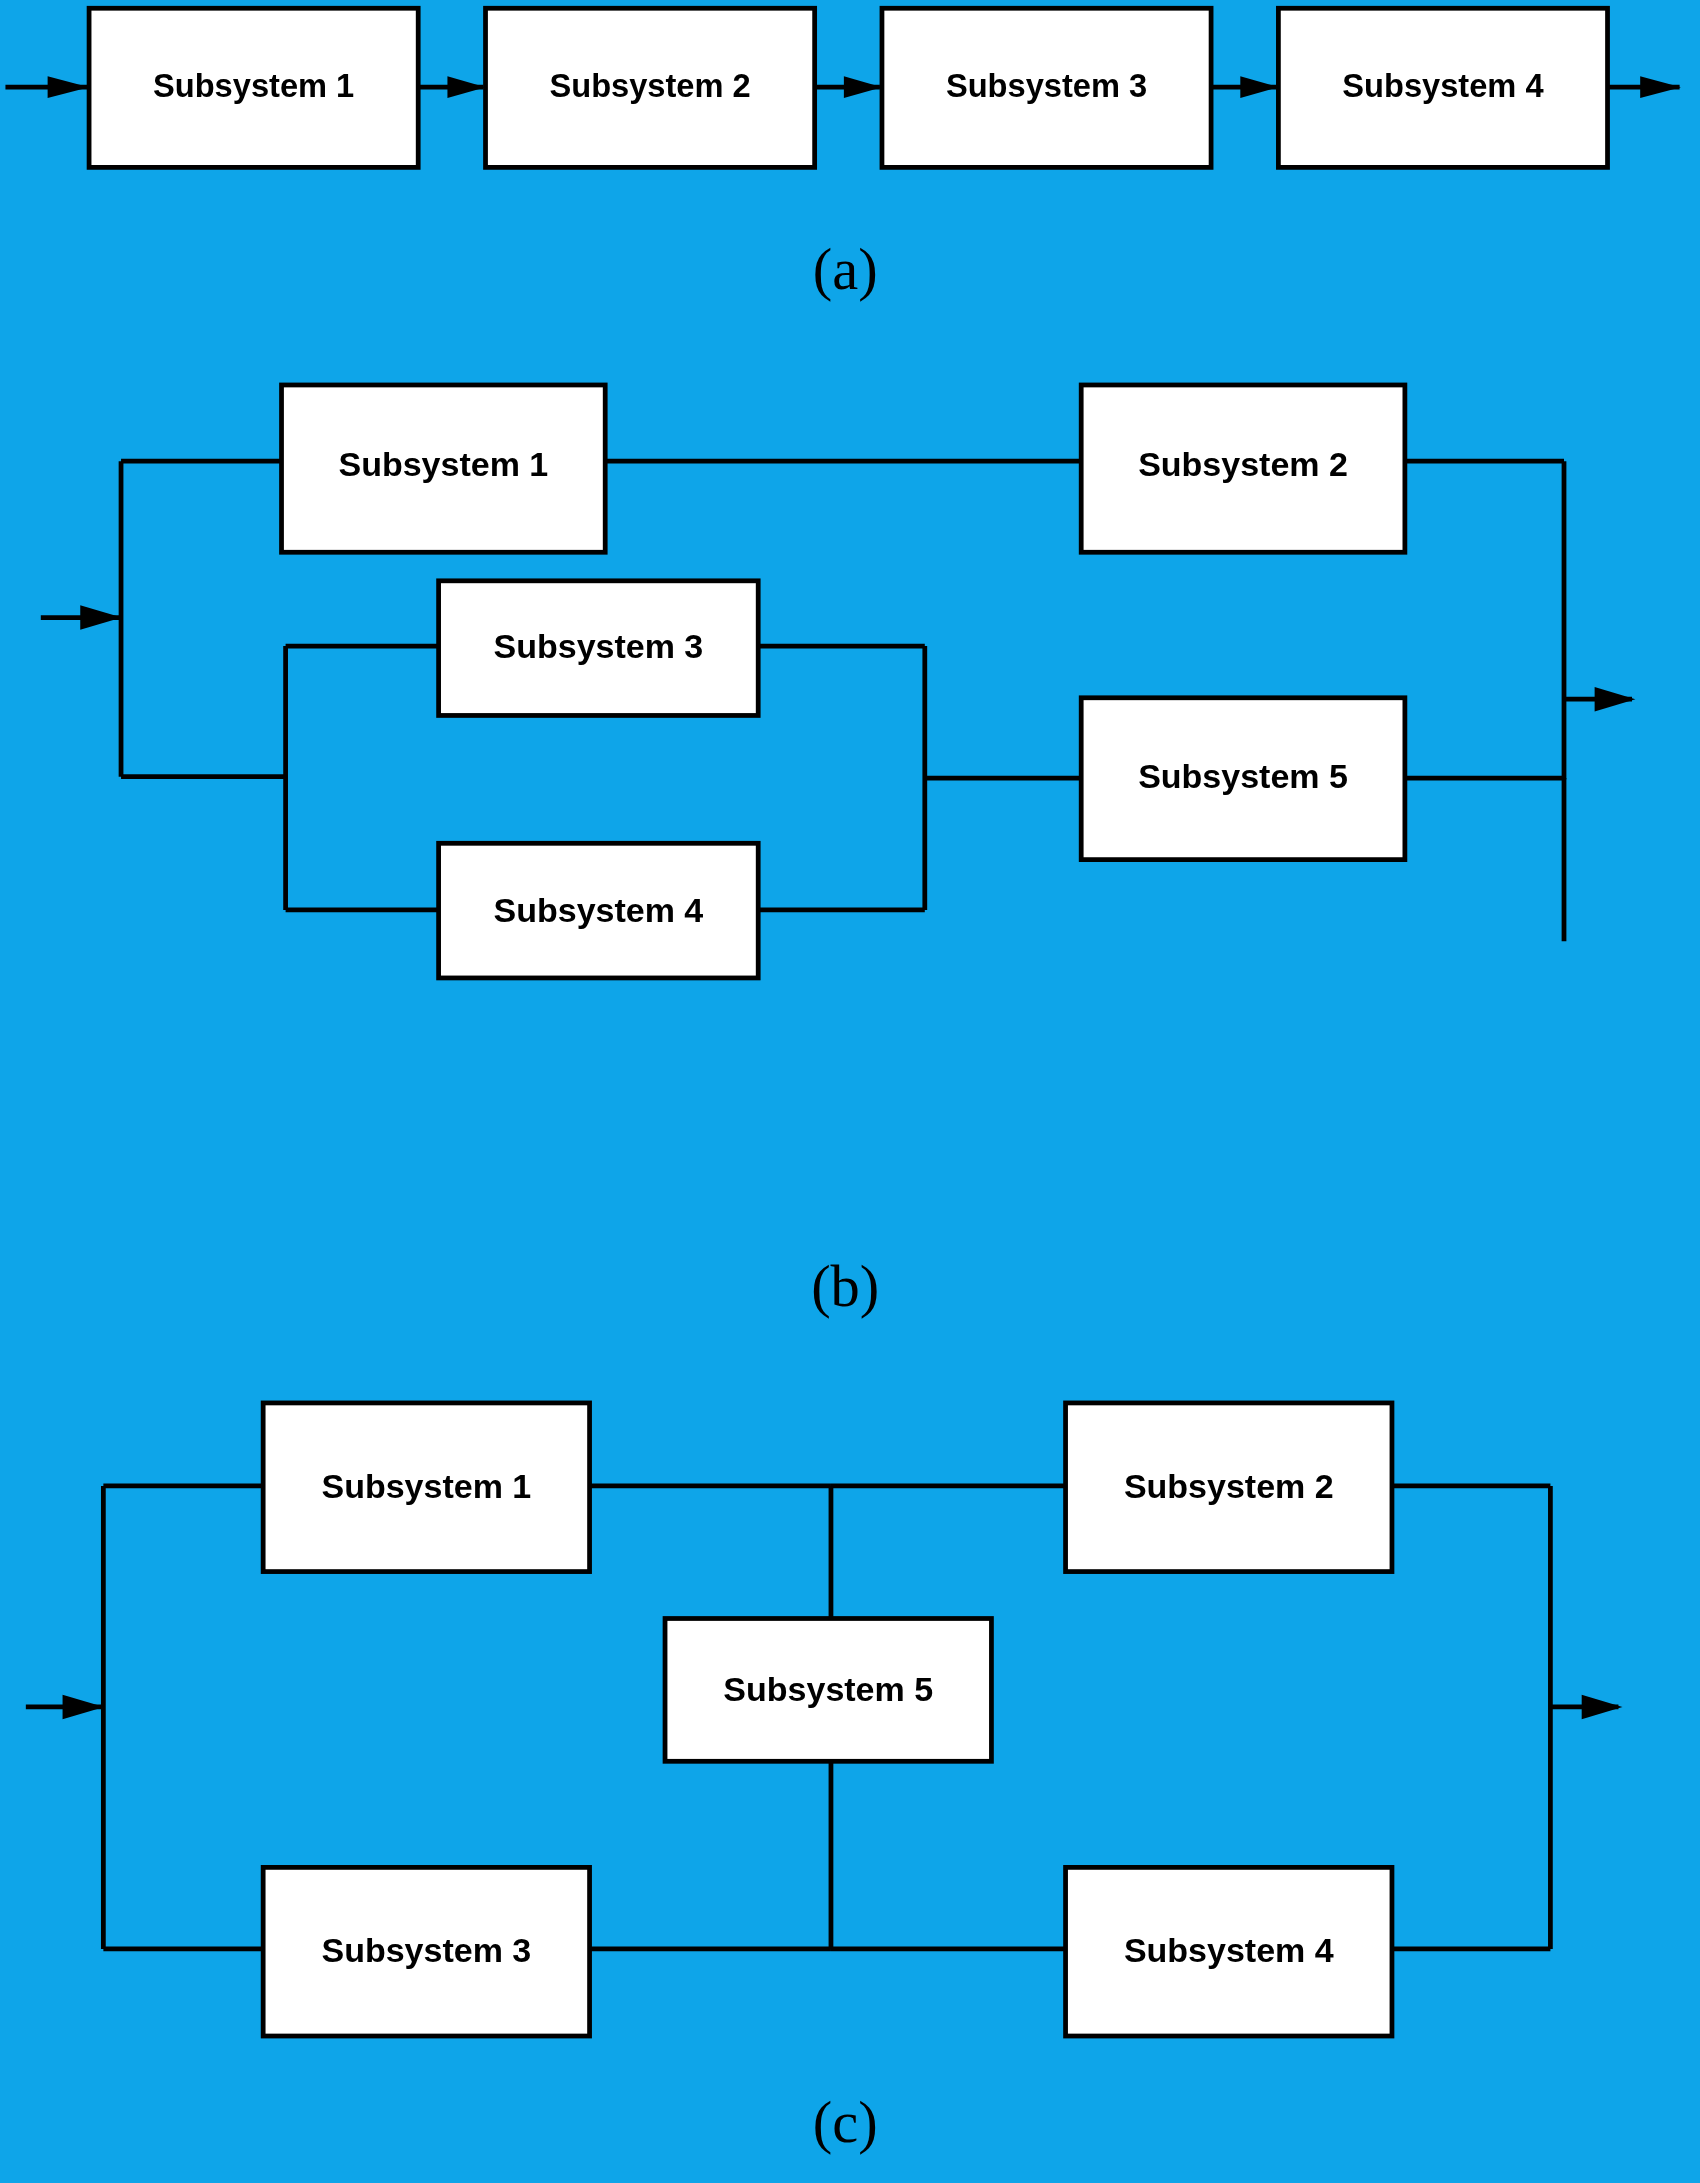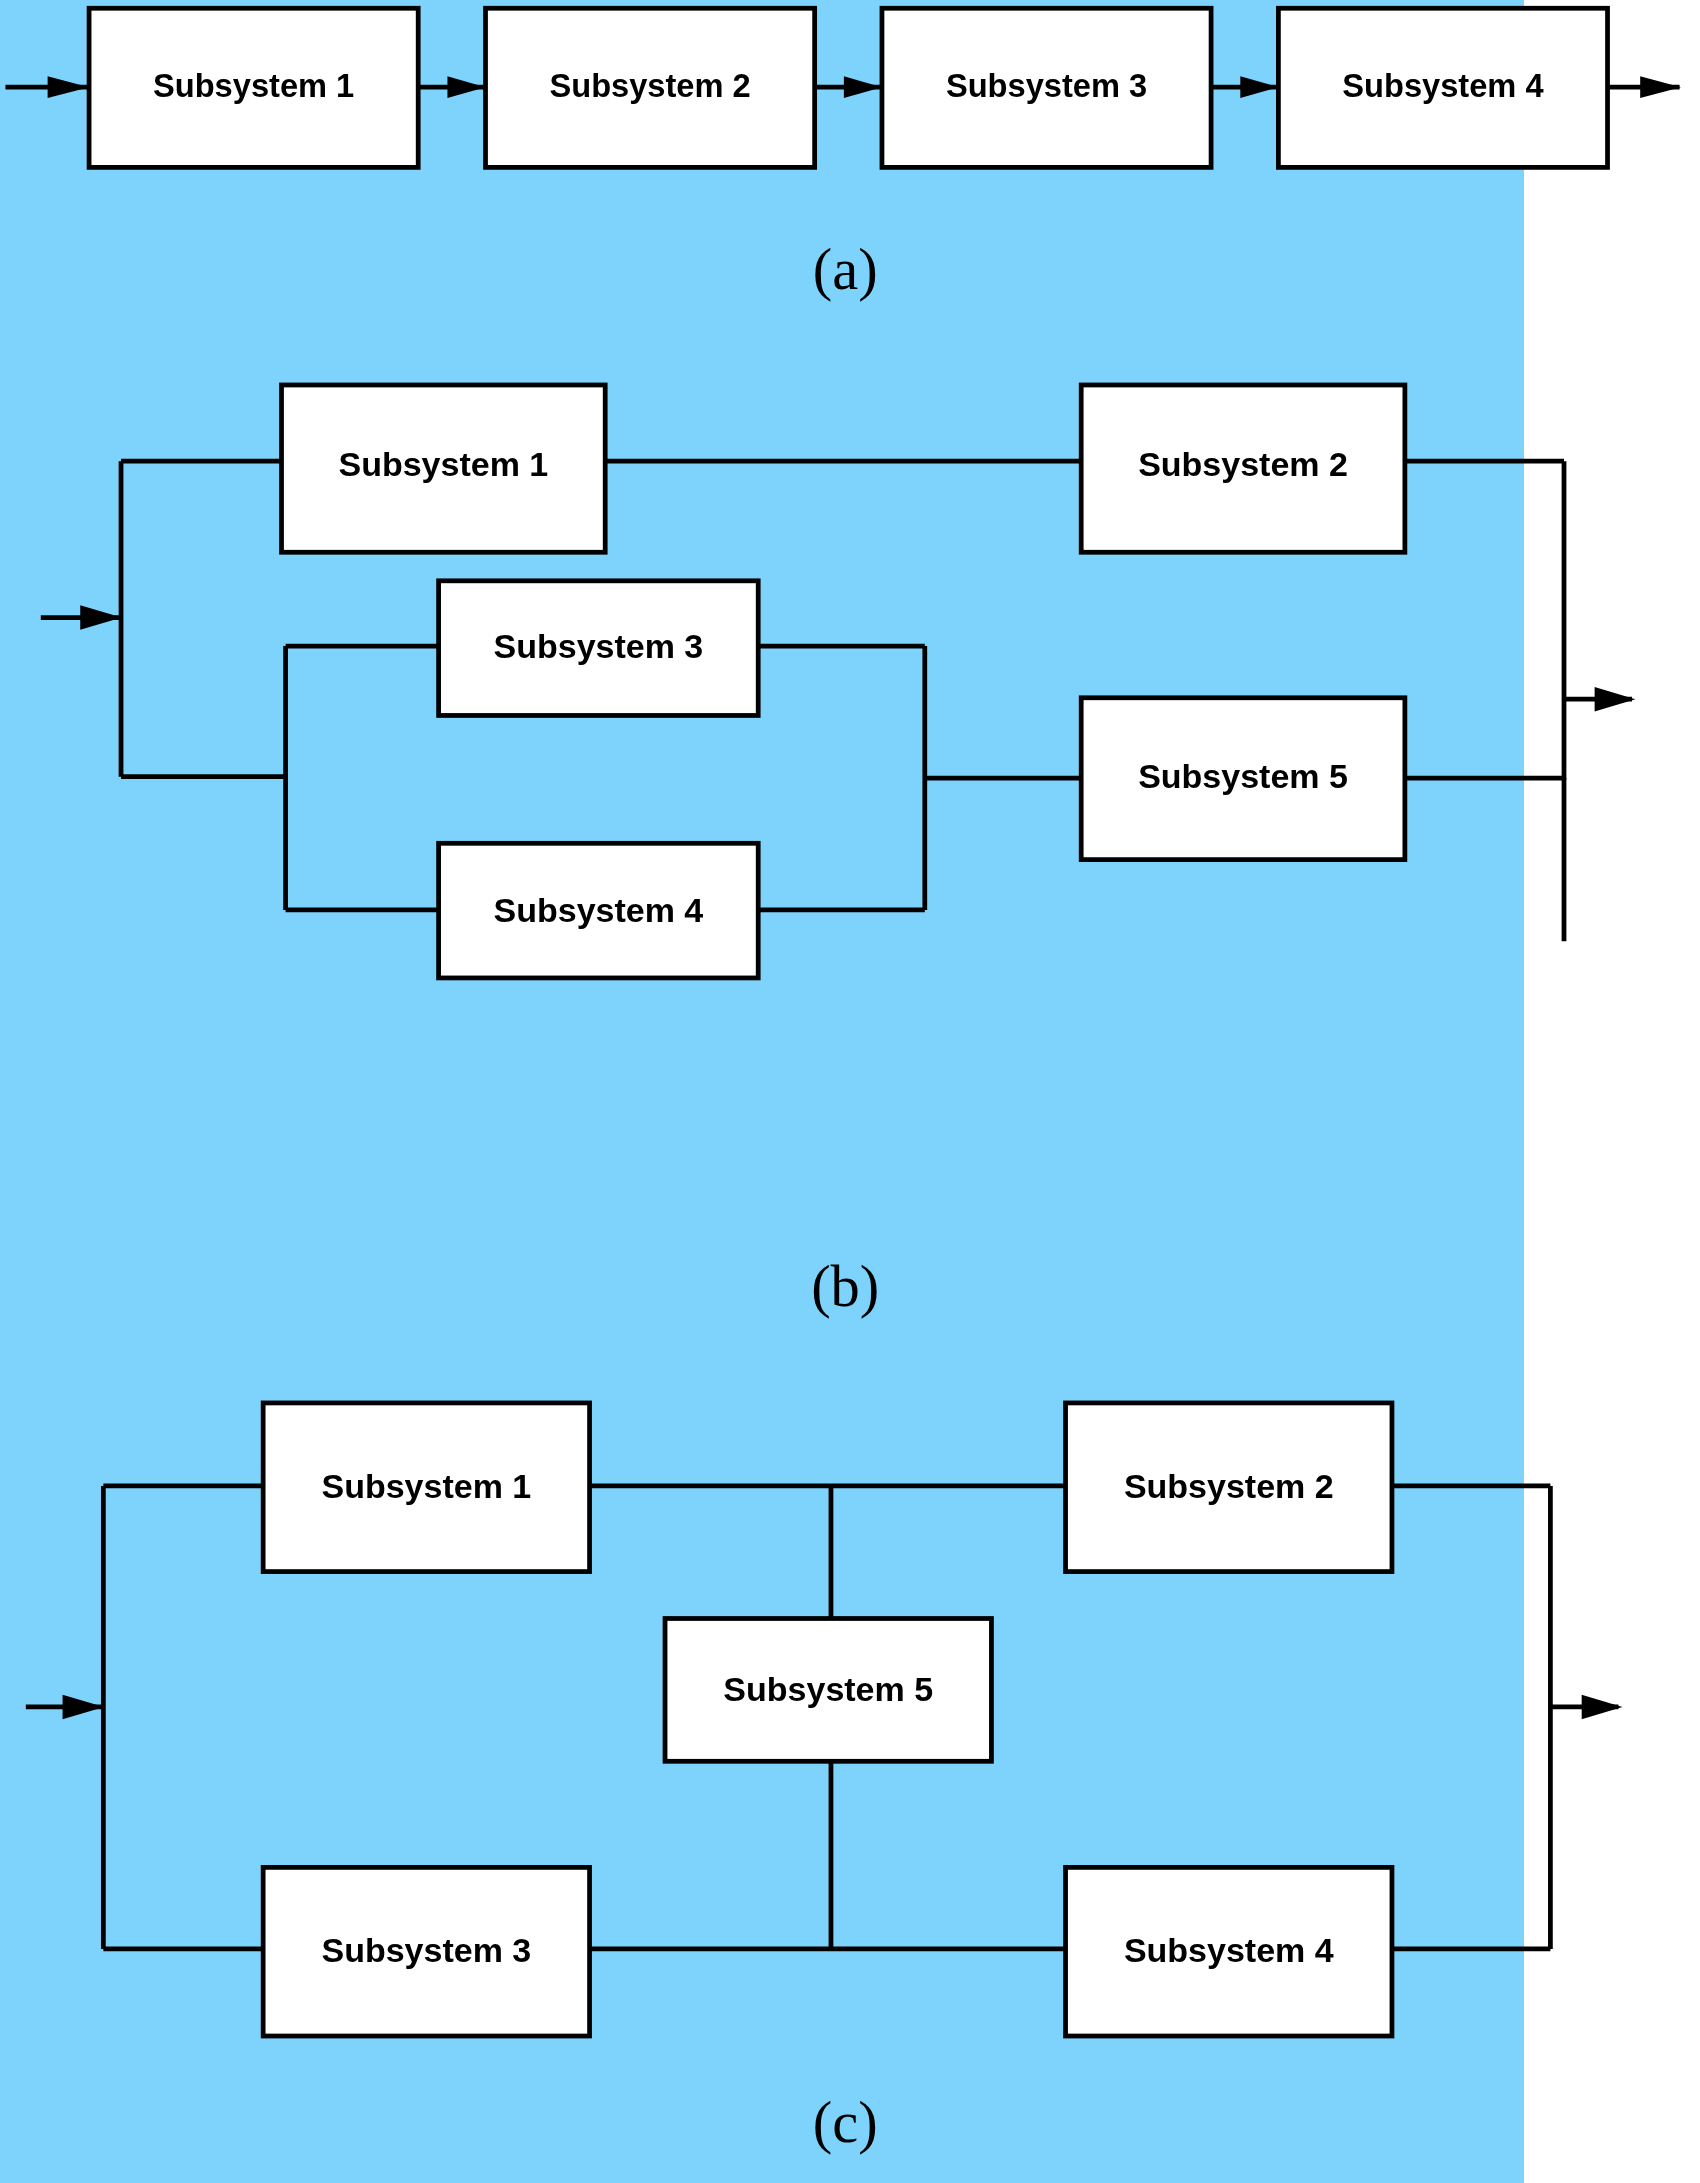--- a/index.html
+++ b/index.html
@@ -1,21 +1,21 @@
 <!DOCTYPE html>
 <html style="font-size:11px"><head>
 <meta charset="utf-8">
 <style>
   html,body{margin:0;padding:0;background:#ffffff;}
   body{
     width:1700px;height:2183px;
     font-family:"Liberation Sans", sans-serif;
     overflow:hidden;
   }
-  #stage{position:relative;width:1524px;height:2183px;background:#7dd3fc;text-decoration:underline;}
+  #stage{position:relative;width:1700px;height:2183px;background:#0ea5e9;text-decoration:underline;}
   svg.diagram{position:absolute;left:0;top:0;width:1700px;height:2183px;display:block;}
   .blk{fill:#ffffff;stroke:#000000;stroke-width:7;}
   .wire{stroke:#000000;stroke-width:7;fill:none;stroke-linecap:butt;}
   .arrowhead{fill:#000000;stroke:none;}
   .blabel{
     font-family:"Liberation Sans", sans-serif;
     font-weight:bold;
     font-size:50px;
     fill:#000000;
     text-anchor:middle;

